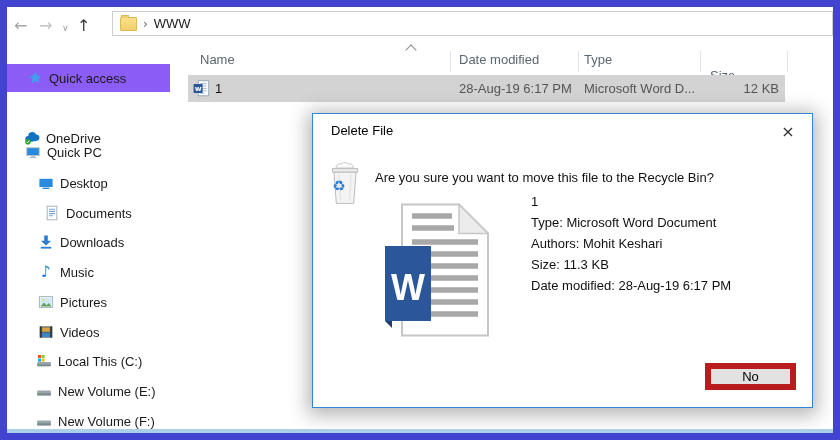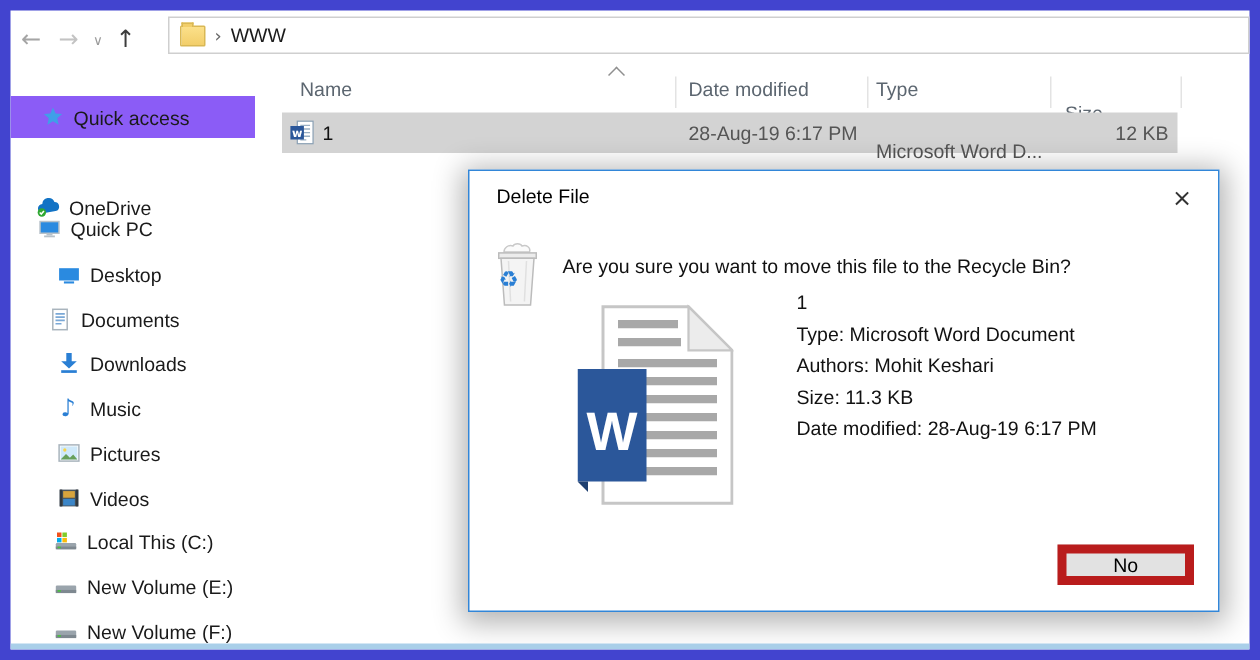--- a/index.html
+++ b/index.html
@@ -116,21 +116,21 @@
     <div class="side-item" style="top:163px;padding-left:30px;">
       <span class="s-icon">
         <svg viewBox="0 0 16 16">
             <rect x="1.4" y="3.8" width="13.2" height="8.2" fill="#2a8ae0"></rect>
             <rect x="4.6" y="12.6" width="6.8" height="1.4" fill="#2a8ae0"></rect>
           </svg>
       </span>
       <span class="s-label">Desktop</span>
     </div>
 
-    <div class="side-item" style="top:193px;padding-left:24px;">
+    <div class="side-item" style="top:193px;padding-left:36px;">
       <span class="s-icon">
         <svg viewBox="0 0 16 16">
             <rect x="3.2" y="1.2" width="9.6" height="13.6" fill="#fff" stroke="#a9b4bd"></rect>
             <path d="M5 4.2h6.2M5 6.4h6.2M5 8.6h6.2M5 10.8h4" stroke="#7aa8d6" stroke-width="1.1" fill="none"></path>
           </svg>
       </span>
       <span class="s-label">Documents</span>
     </div>
 
     <div class="side-item" style="top:222px;padding-left:30px;">
@@ -228,21 +228,21 @@
       <span class="abs" style="left:5px;top:5px;width:17px;height:17px;">
         <svg viewBox="0 0 17 17" width="17" height="17">
           <rect x="5.2" y="0.8" width="10.5" height="15" fill="#fff" stroke="#8aa0b4" stroke-width="0.8"></rect>
           <path d="M7.2 3.6h6.5M7.2 6h6.5M7.2 8.4h6.5M7.2 10.8h6.5M7.2 13.2h4" stroke="#9ab0c4" stroke-width="0.9" fill="none"></path>
           <rect x="0.6" y="4" width="9" height="9" fill="#2b579a"></rect>
           <text x="5.1" y="11" text-anchor="middle" font-size="7.5" font-weight="bold" fill="#fff" font-family="DejaVu Sans, sans-serif">w</text>
         </svg>
       </span>
       <span class="cell row-name" style="left:27px;">1</span>
       <span class="cell" style="left:271px;">28-Aug-19 6:17 PM</span>
-      <span class="cell" style="left:396px;margin-top:12px;">Microsoft Word D...</span>
+      <span class="cell" style="left:396px;">Microsoft Word D...</span>
       <span class="cell" style="left:505px;width:86px;text-align:right;">12 KB</span>
     </div>
   </div>
 
   <div class="dialog">
     <span class="dlg-title">Delete File</span>
     <span class="dlg-close glyph">×</span>
 
     <span class="abs" style="left:13px;top:46px;width:38px;height:46px;">
       <svg viewBox="0 0 38 46" width="38" height="46">

